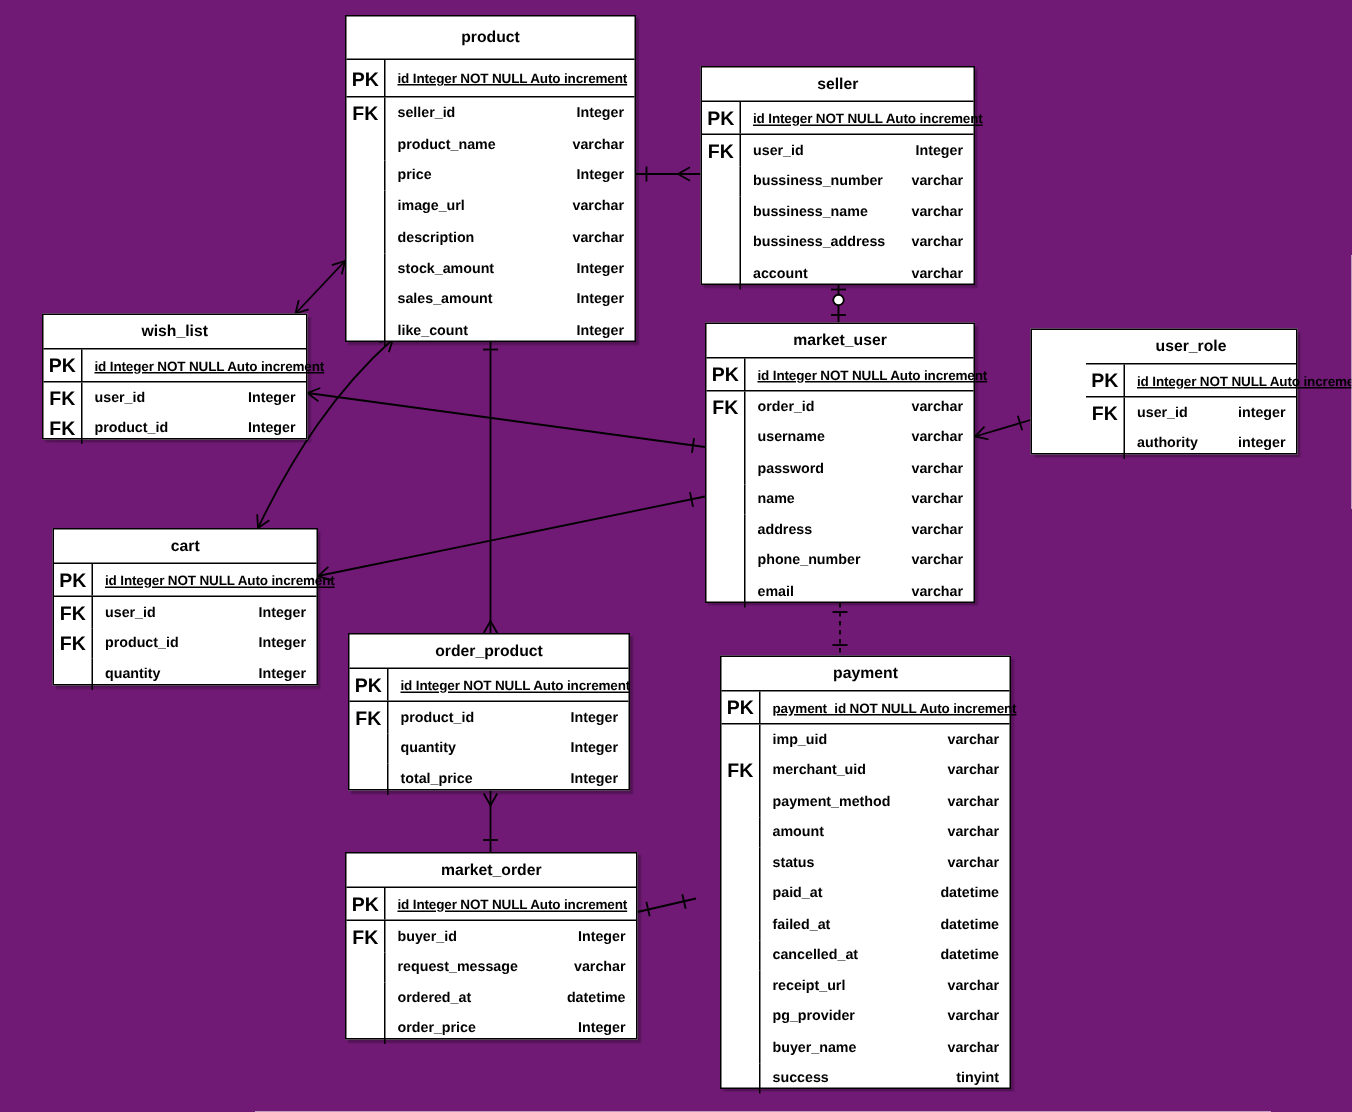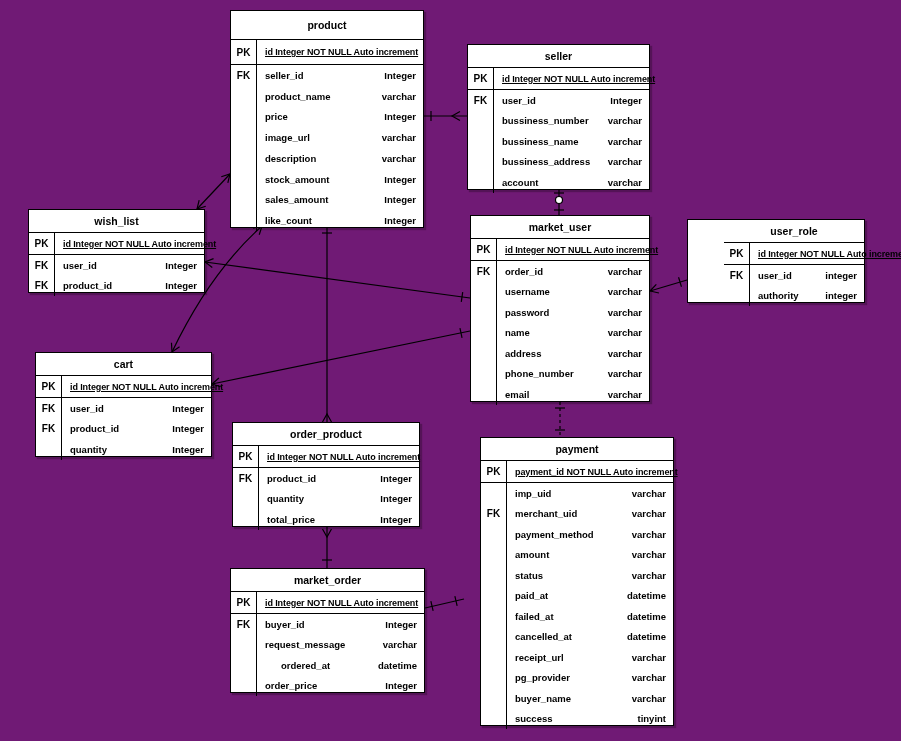--- a/index.html
+++ b/index.html
@@ -11,21 +11,21 @@
   .entity{
     position:absolute;z-index:1;background:#fff;border:1px solid #000;
     box-shadow:2px 2px 1px rgba(0,0,0,0.25);box-sizing:border-box;
   }
   .t-title{
     border-bottom:1px solid #000;font-weight:700;font-size:10.5px;
     display:flex;align-items:center;justify-content:center;white-space:nowrap;
   }
   .t-row{display:flex;align-items:stretch;white-space:nowrap;}
   .t-row .key{
-    width:25px;flex:0 0 25px;border-right:1px solid #000;font-weight:700;font-size:10px;
+    width:25px;flex:0 0 25px;border-right:1px solid #000;font-weight:700;font-size:13px;
     display:flex;align-items:center;justify-content:center;
   }
   .t-row.pk{border-bottom:1px solid #000;}
   .t-row.pk .fname{font-weight:700;text-decoration:underline;font-size:9px;letter-spacing:-0.1px;}
   .t-row .fname{
     flex:1 1 auto;font-size:9.5px;font-weight:700;display:flex;align-items:center;
     padding-left:8px;overflow:visible;
   }
   .t-row .ftype{
     flex:0 0 auto;font-size:9.5px;font-weight:700;display:flex;align-items:center;
@@ -302,21 +302,21 @@
       <div class="t-row" style="height: 20.5px;">
         <span class="key">FK</span>
         <span class="fname">buyer_id</span>
         <span class="ftype">Integer</span>
       </div>
       <div class="t-row" style="height: 20.5px;">
         <span class="key"></span>
         <span class="fname">request_message</span>
         <span class="ftype">varchar</span>
       </div>
-      <div class="t-row" style="height: 20.5px; gap: 16px;">
+      <div class="t-row" style="height: 20.5px;">
         <span class="key"></span>
         <span class="fname">ordered_at</span>
         <span class="ftype">datetime</span>
       </div>
       <div class="t-row" style="height: 20.5px;">
         <span class="key"></span>
         <span class="fname">order_price</span>
         <span class="ftype">Integer</span>
       </div>
     </div>

